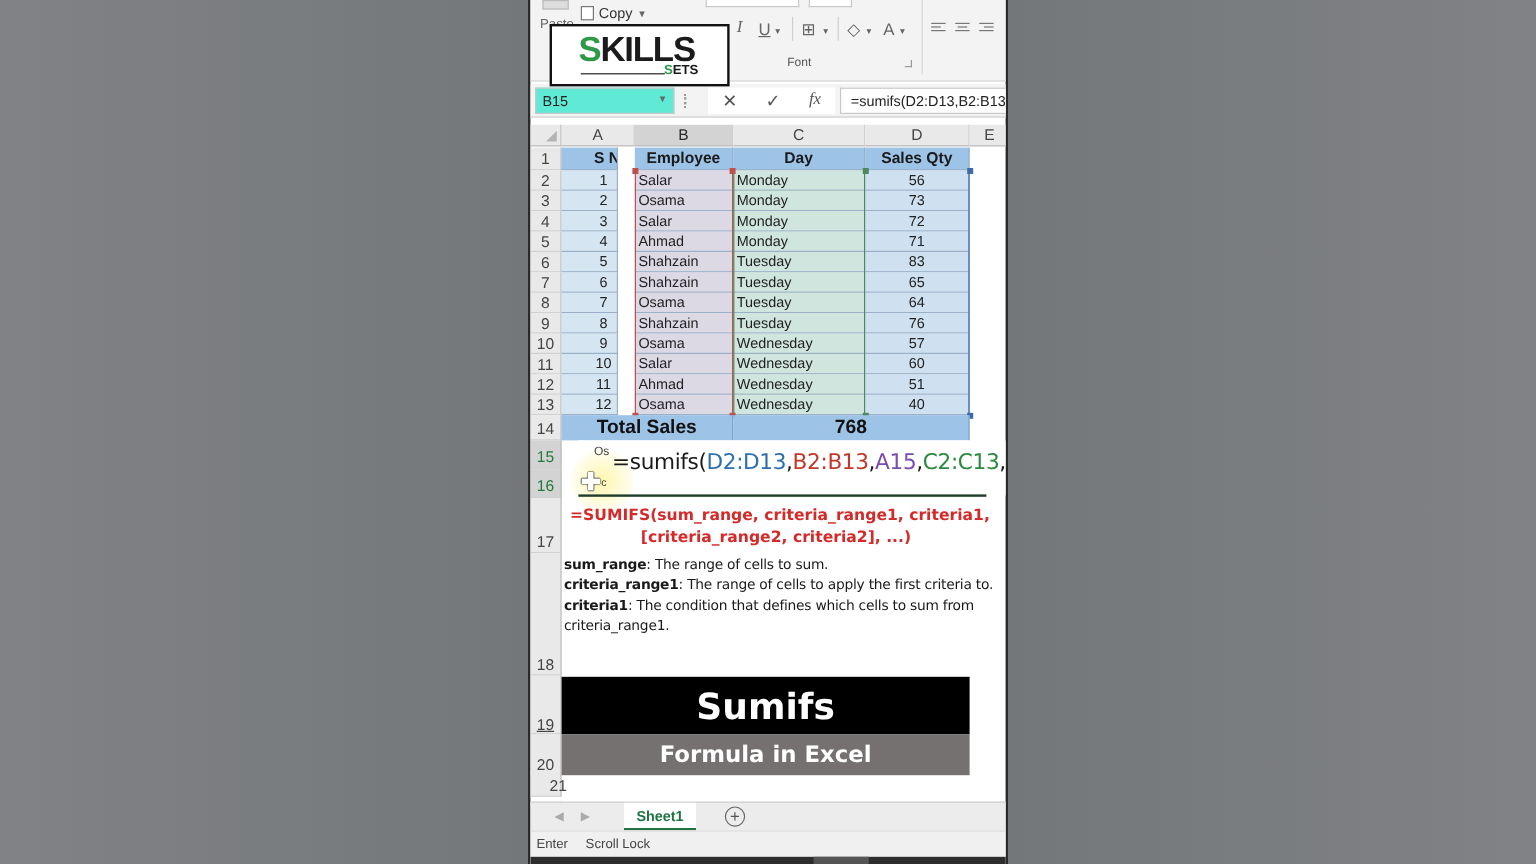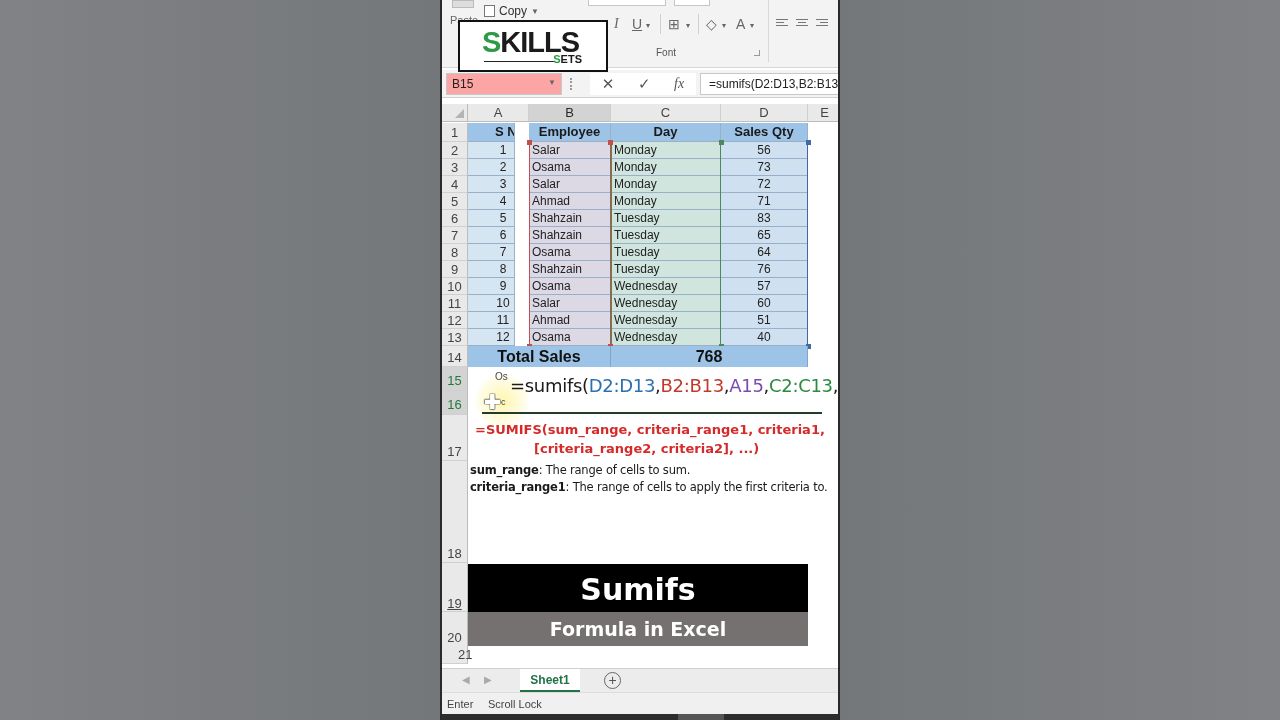--- a/index.html
+++ b/index.html
@@ -27,21 +27,21 @@
   
   .logo { position: absolute; left: 16px; top: 20px; width: 150px; height: 52px; background: #fff; border: 2px solid #111; z-index: 5; }
   .logo-main { position: absolute; left: 22px; top: 4px; font-size: 29px; font-weight: bold; color: #1b1b1b; letter-spacing: -1px; font-family: "Liberation Sans", sans-serif; }
   .logo-main .s { color: #2e9a48; }
   .logo-sub { position: absolute; right: 24px; top: 31px; font-size: 11px; font-weight: bold; color: #1b1b1b; }
   .logo-sub .s { color: #2e9a48; }
   .logo-line { position: absolute; left: 24px; top: 39px; width: 70px; height: 1px; background: #222; }
 
   
   .fbar { position: absolute; left: 0; top: 70px; width: 400px; height: 28px; background: #f3f3f3; border-bottom: 1px solid #d0d0d0; }
-  .namebox { position: absolute; left: 4px; top: 3px; width: 116px; height: 22px; background: #fca5a5; border: 1px solid #c8c8c8; font-size: 12px; color: #222; padding: 3px 5px; }
+  .namebox { position: absolute; left: 4px; top: 3px; width: 116px; height: 22px; background: #5eead4; border: 1px solid #c8c8c8; font-size: 12px; color: #222; padding: 3px 5px; }
   .namebox .dd { position: absolute; right: 5px; top: 4px; font-size: 8px; color: #666; }
   .fb-dots { position: absolute; left: 128px; top: 8px; width: 2px; height: 12px; border-left: 2px dotted #999; }
   .fb-btns { position: absolute; left: 148px; top: 3px; width: 106px; height: 22px; background: #fff; display: flex; align-items: center; justify-content: space-around; }
   .fb-btns span { font-size: 15px; color: #555; }
   .fb-btns .fx { font-family: "Liberation Serif", serif; font-style: italic; font-size: 14px; }
   .fb-input { position: absolute; left: 258px; top: 3px; width: 142px; height: 22px; background: #fff; border: 1px solid #c8c8c8; border-right: none; font-size: 12px; color: #222; padding: 3px 8px; white-space: nowrap; overflow: hidden; }
 
   
   .grid { position: absolute; left: 0; top: 104px; width: 400px; }
   .colhdr { position: absolute; top: 0; height: 18px; background: #e9e9e9; border-right: 1px solid #cfcfcf; border-bottom: 1px solid #bcbcbc; font-size: 13px; color: #444; text-align: center; line-height: 18px; }
@@ -297,20 +297,21 @@
     </div>
 
     <div class="syntax">
       <div>=SUMIFS(sum_range, criteria_range1, criteria1,</div>
       <div class="l2">[criteria_range2, criteria2], ...)</div>
     </div>
 
     <div class="desc">
       <div><b>sum_range</b><span>: The range of cells to sum.</span></div>
       <div><b>criteria_range1</b><span>: The range of cells to apply the first criteria to.</span></div>
+      <div><b>criteria1</b><span>: The condition that defines which cells to sum from criteria_range1.</span></div>
     </div>
 
     <div class="banner1">Sumifs</div>
     <div class="banner2">Formula in Excel</div>
   </div>
 
   <div class="tabsbar">
     <span class="nav-l" style="left:20px;">◀</span>
     <span class="nav-r" style="left:42px;">▶</span>
     <div class="sheet-tab">Sheet1</div>

